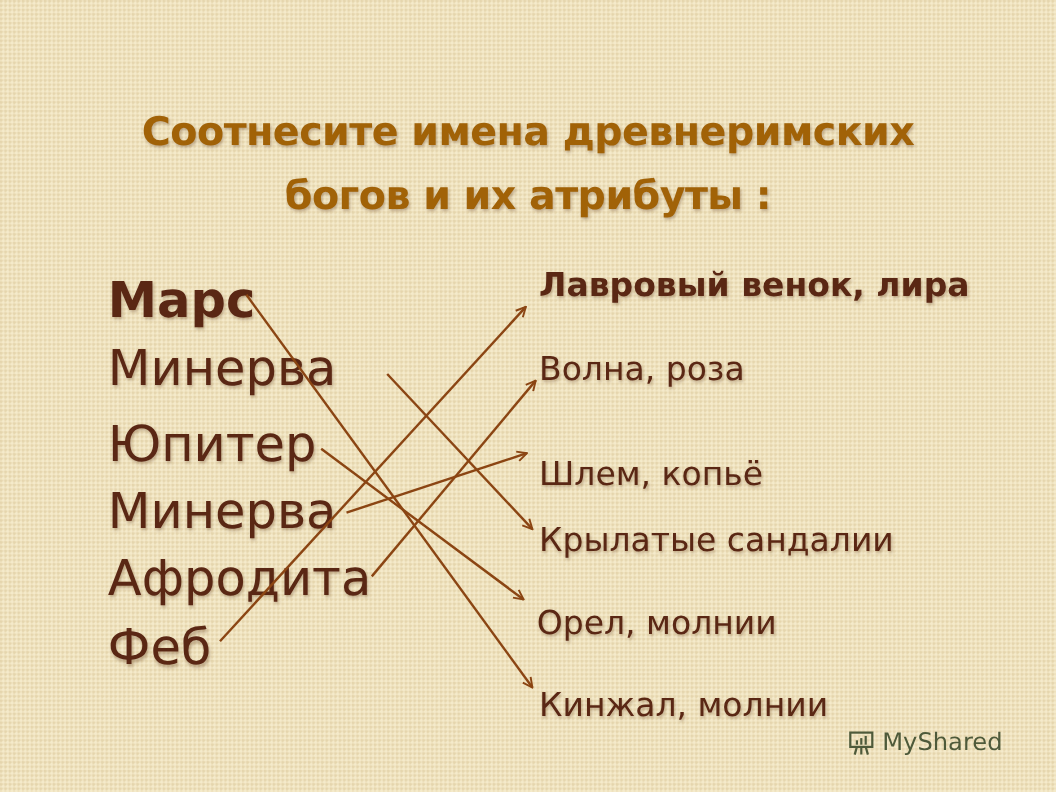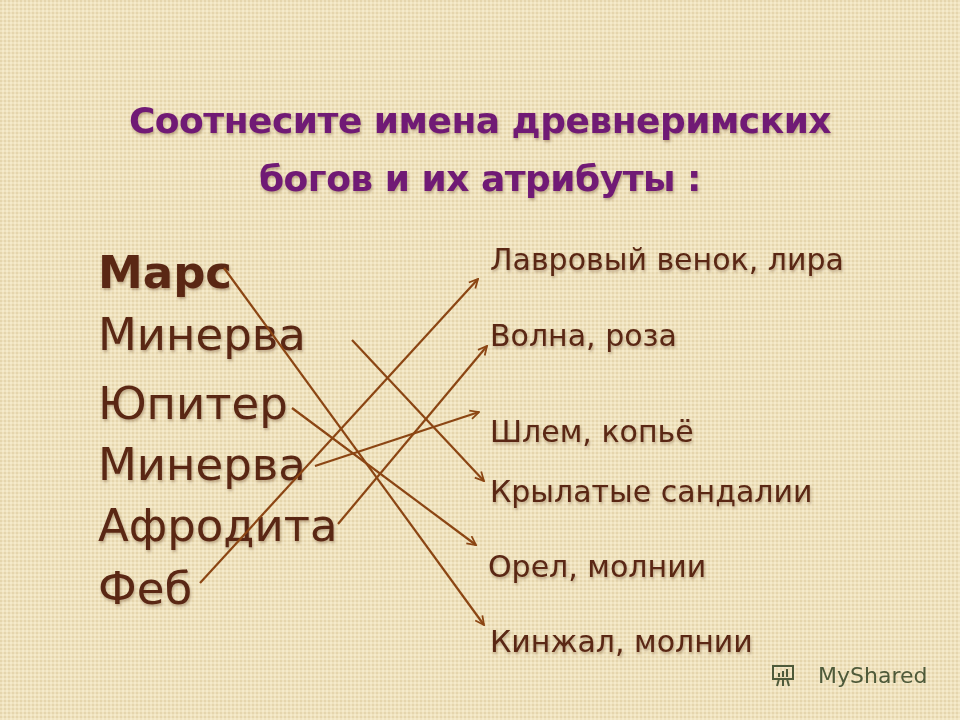--- a/index.html
+++ b/index.html
@@ -7,39 +7,39 @@
     width: 960px; height: 720px; overflow: hidden; position: relative;
     background-color: #efe2bf;
     background-image:
       radial-gradient(circle at 1px 1px, rgba(210,190,140,0.35) 1px, transparent 1.5px),
       radial-gradient(circle at 3px 3px, rgba(255,250,225,0.35) 1px, transparent 1.5px);
     background-size: 4px 4px, 4px 4px;
     font-family: "DejaVu Sans", "Liberation Sans", sans-serif;
   }
   .title {
     position: absolute; left: 0; width: 960px; top: 92px;
-    text-align: center; color: #701a75; font-weight: bold;
+    text-align: center; color: #a16207; font-weight: bold;
     font-size: 36px; line-height: 58px; letter-spacing: -0.5px;
     text-shadow: 1px 2px 3px rgba(90,50,20,0.35);
   }
   .title div { display: block; }
   .god {
     position: absolute; white-space: nowrap;
     color: #5a2714; font-size: 45px; line-height: 62px;
     text-shadow: 1px 2px 3px rgba(90,50,20,0.35);
   }
   .attr {
     position: absolute; white-space: nowrap;
     color: #5a2714; font-size: 30px; line-height: 40px;
     text-shadow: 1px 2px 3px rgba(90,50,20,0.35);
   }
   svg.arrows { position: absolute; left: 0; top: 0; pointer-events: none; }
   .watermark {
     position: absolute; left: 770px; top: 662px;
-    display: flex; align-items: center; gap: 22px;
+    display: flex; align-items: center; gap: 6px;
     color: #4e5a3a; font-size: 22px;
   }
 </style>
 </head>
 <body>
 
 <div class="title">
   <div>Соотнесите имена древнеримских</div>
   <div>богов и их атрибуты :</div>
 </div>
@@ -47,21 +47,21 @@
 <div>
   <div class="god" style="left: 98px; top: 242px; font-weight: bold;">Марс</div>
   <div class="god" style="left: 98px; top: 304px;"> Минерва</div>
   <div class="god" style="left: 98px; top: 373px;">Юпитер</div>
   <div class="god" style="left: 98px; top: 434px;">Минерва</div>
   <div class="god" style="left: 98px; top: 495px;">Афродита</div>
   <div class="god" style="left: 98px; top: 558px;">Феб</div>
 </div>
 
 <div>
-  <div class="attr" style="left: 490px; top: 240px;">Лавровый венок, лира</div>
+  <div class="attr" style="left: 490px; top: 240px; font-weight: bold;">Лавровый венок, лира</div>
   <div class="attr" style="left: 490px; top: 316px;"> Волна, роза</div>
   <div class="attr" style="left: 490px; top: 412px;">Шлем, копьё</div>
   <div class="attr" style="left: 490px; top: 472px;">Крылатые сандалии</div>
   <div class="attr" style="left: 488px; top: 547px;">Орел, молнии</div>
   <div class="attr" style="left: 490px; top: 622px;">Кинжал,  молнии</div>
 </div>
 
 <svg class="arrows" width="960" height="720">
   <defs>
     <marker id="ah" viewBox="0 0 10 10" refX="9" refY="5" markerWidth="5" markerHeight="5" orient="auto-start-reverse">

